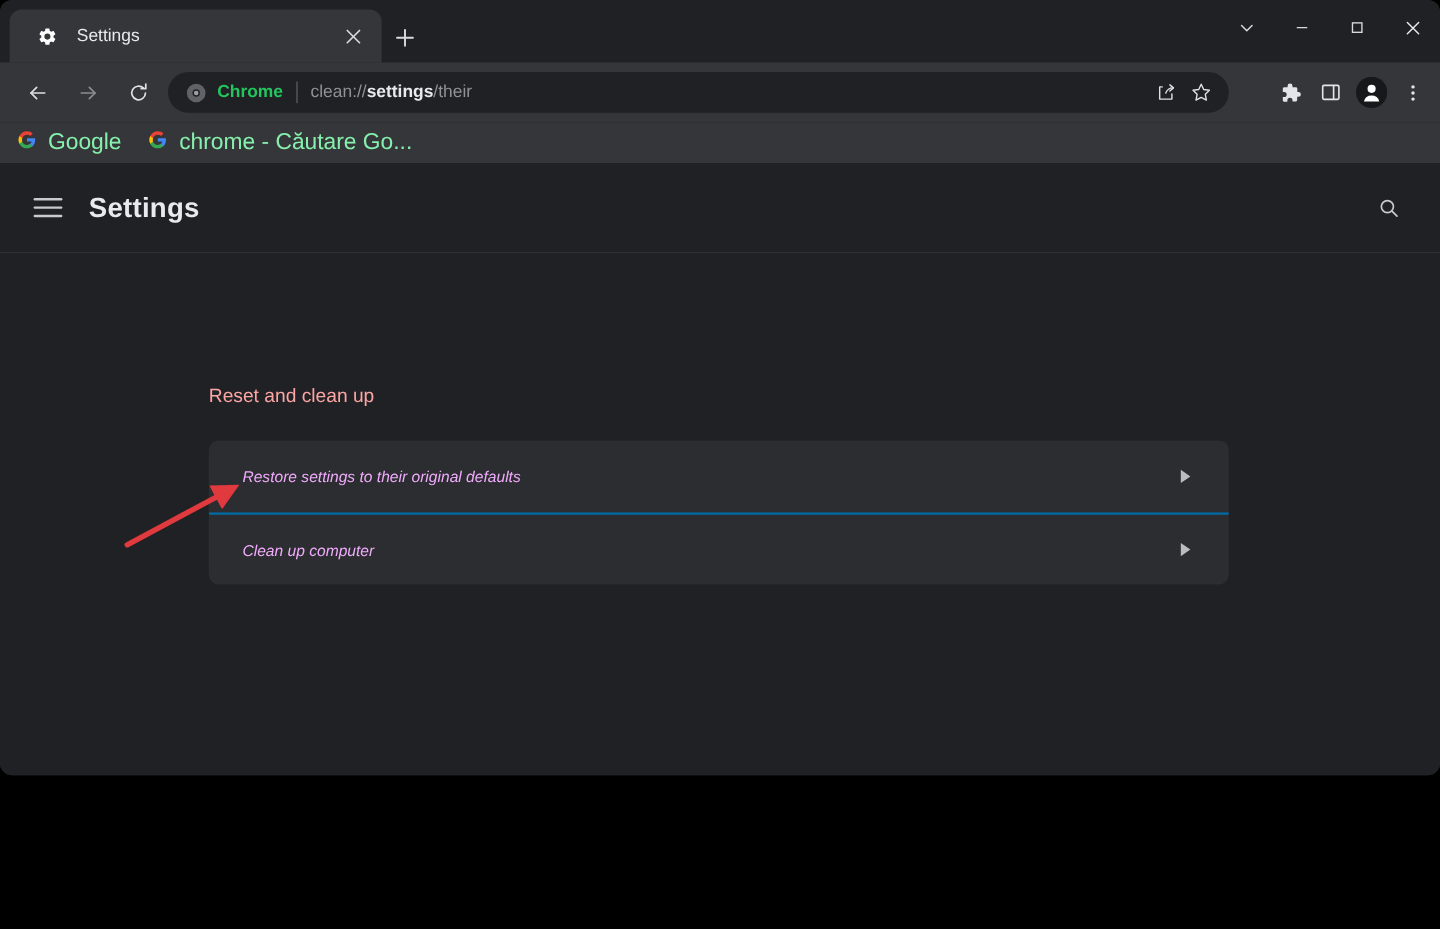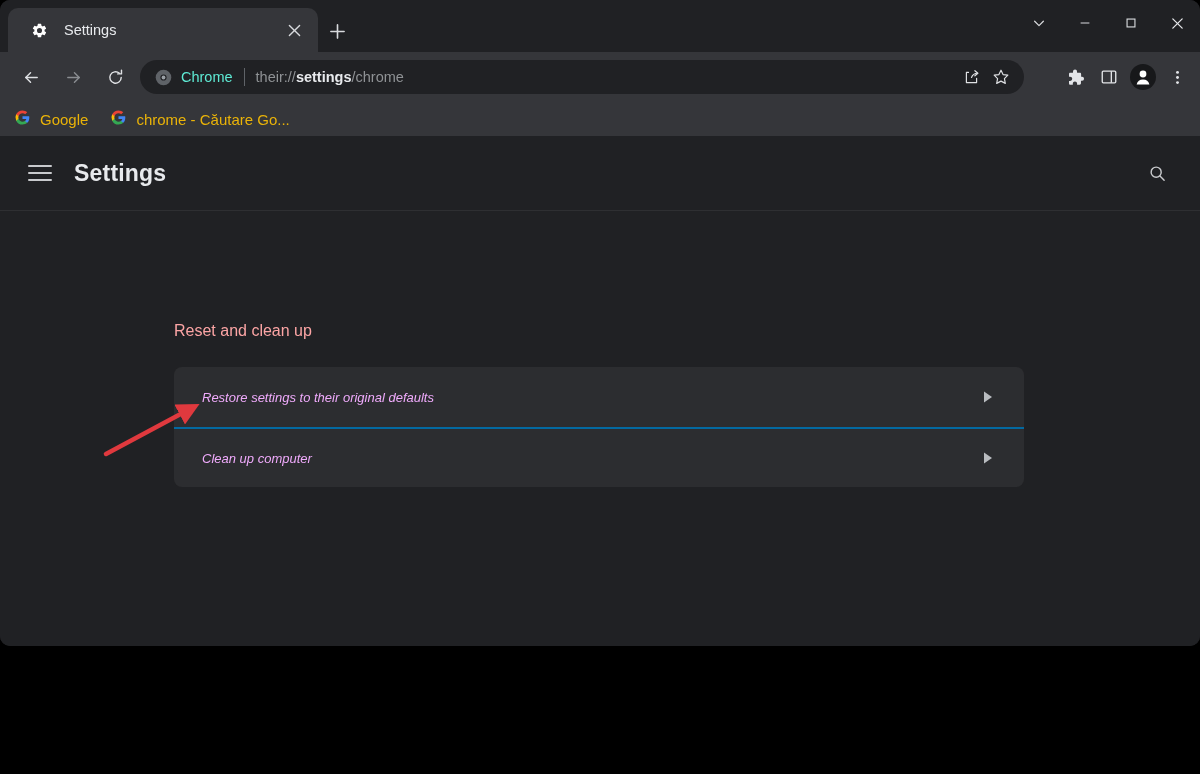--- a/index.html
+++ b/index.html
@@ -73,37 +73,37 @@
   }
   #navback { margin-left:14px; }
   #omnibox {
     position:absolute; left:140px; top:8px;
     width:884px; height:34px;
     background:#202124;
     border-radius:17px;
     display:flex; align-items:center;
   }
   #omni-chrome-icon { margin-left:14px; width:18px; height:18px; display:flex; align-items:center; justify-content:center; }
-  #omni-chrome-label { margin-left:9px; color:#5eead4; font-size:14.5px; }
+  #omni-chrome-label { margin-left:9px; color:#22c55e; font-size:14.5px;font-weight:bold; }
   #omni-sep { margin-left:11px; width:1px; height:18px; background:#5f6368; }
   #omni-url { margin-left:11px; font-size:14.5px; color:#8f9295; white-space:nowrap; }
   #omni-url .strong { color:#e8eaed; font-weight:bold; }
   #omni-actions { position:absolute; right:8px; display:flex; align-items:center; }
   .omni-icon { width:30px; height:30px; display:flex; align-items:center; justify-content:center; border-radius:50%; }
   #tb-right { position:absolute; right:6px; display:flex; align-items:center; }
   .tbicon { width:34px; height:34px; display:flex; align-items:center; justify-content:center; border-radius:50%; }
 
   
   #bookmarks {
     position:absolute; top:102px; left:0; width:1200px; height:34px;
     background:#35363a;
     display:flex; align-items:center;
   }
   .bm { display:flex; align-items:center; height:26px; padding:0 8px; margin-left:6px; border-radius:4px; }
-  .bm-label { margin-left:9px; color:#eab308; font-size:15px; white-space:nowrap; }
+  .bm-label { margin-left:9px; color:#86efac; font-size:19px; white-space:nowrap; }
 
   
   #page {
     position:absolute; top:136px; left:0; width:1200px; height:638px;
     background:#202124;
   }
   #settings-header {
     position:relative; height:75px; width:100%;
     border-bottom:1px solid #2e2f32;
     display:flex; align-items:center;
@@ -217,21 +217,21 @@
     <div id="omnibox">
       <span id="omni-chrome-icon">
         <svg width="17" height="17" viewBox="0 0 24 24">
           <circle cx="12" cy="12" r="11" fill="#5f6368"></circle>
           <circle cx="12" cy="12" r="4.4" fill="#202124"></circle>
           <circle cx="12" cy="12" r="2.7" fill="#9aa0a6"></circle>
         </svg>
       </span>
       <span id="omni-chrome-label">Chrome</span>
       <span id="omni-sep"></span>
-      <span id="omni-url"><span>their://</span><span class="strong">settings</span><span>/chrome</span></span>
+      <span id="omni-url"><span>clean://</span><span class="strong">settings</span><span>/their</span></span>
 
       <span id="omni-actions">
         <span class="omni-icon">
           <svg width="17" height="17" viewBox="0 0 20 20" stroke="#dfe1e4" stroke-width="1.4" fill="none" stroke-linecap="round" stroke-linejoin="round">
             <path d="M6.5 4H4v12h12v-5"></path>
             <path d="M10 10c1.5-4 4-5 7-5"></path>
             <polyline points="14,2 17.5,5 14,8"></polyline>
           </svg>
         </span>
         <span class="omni-icon">

